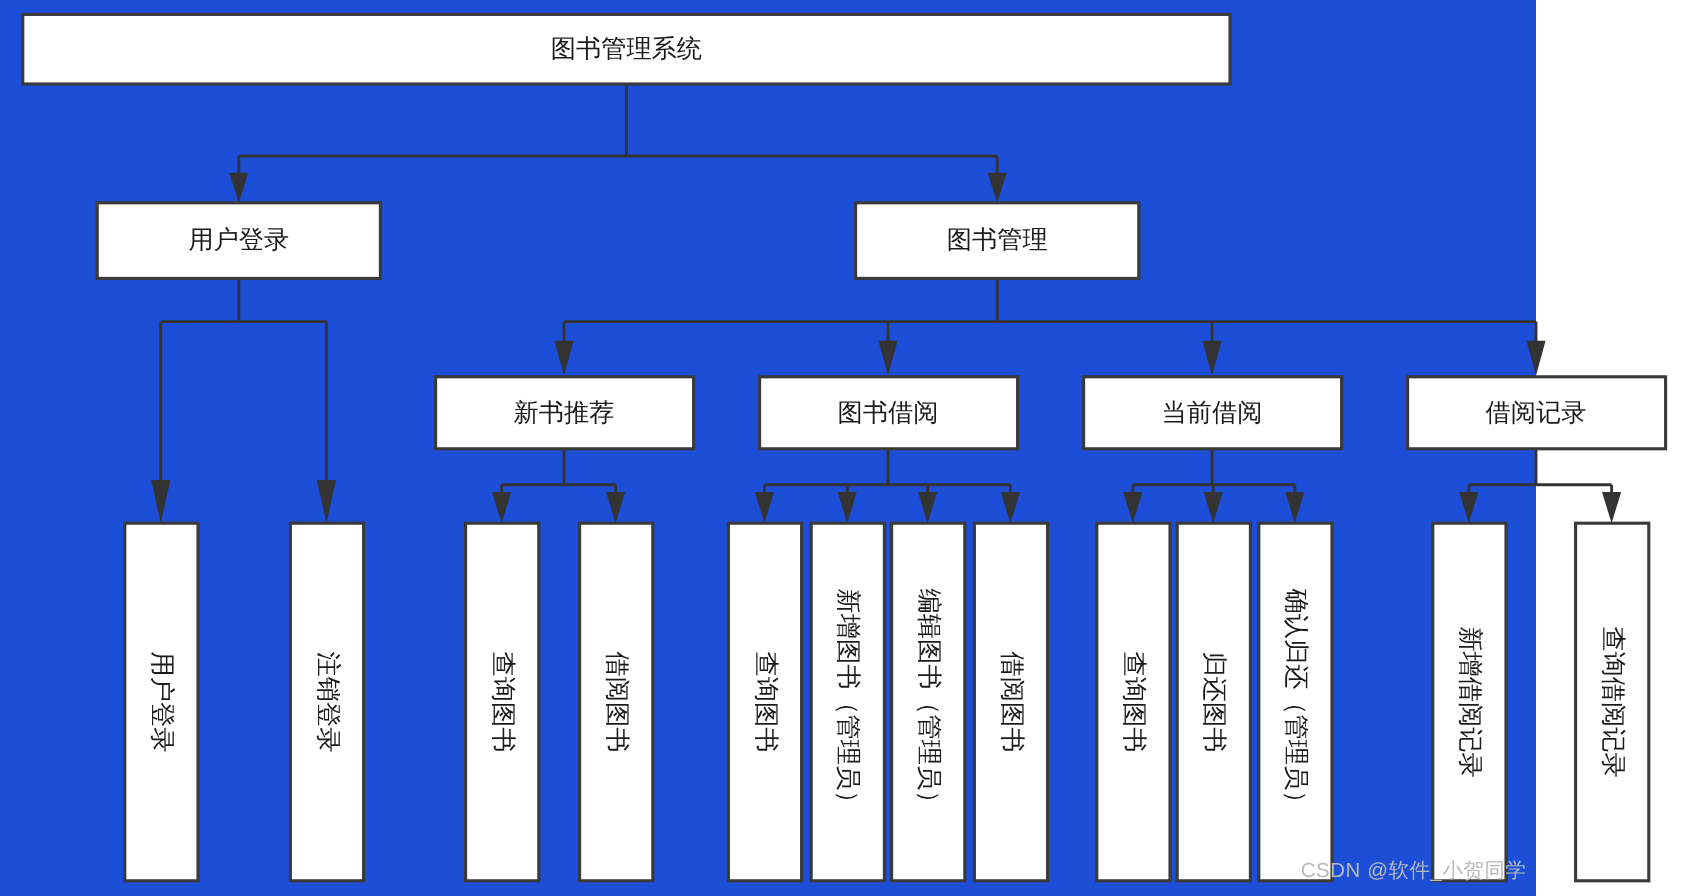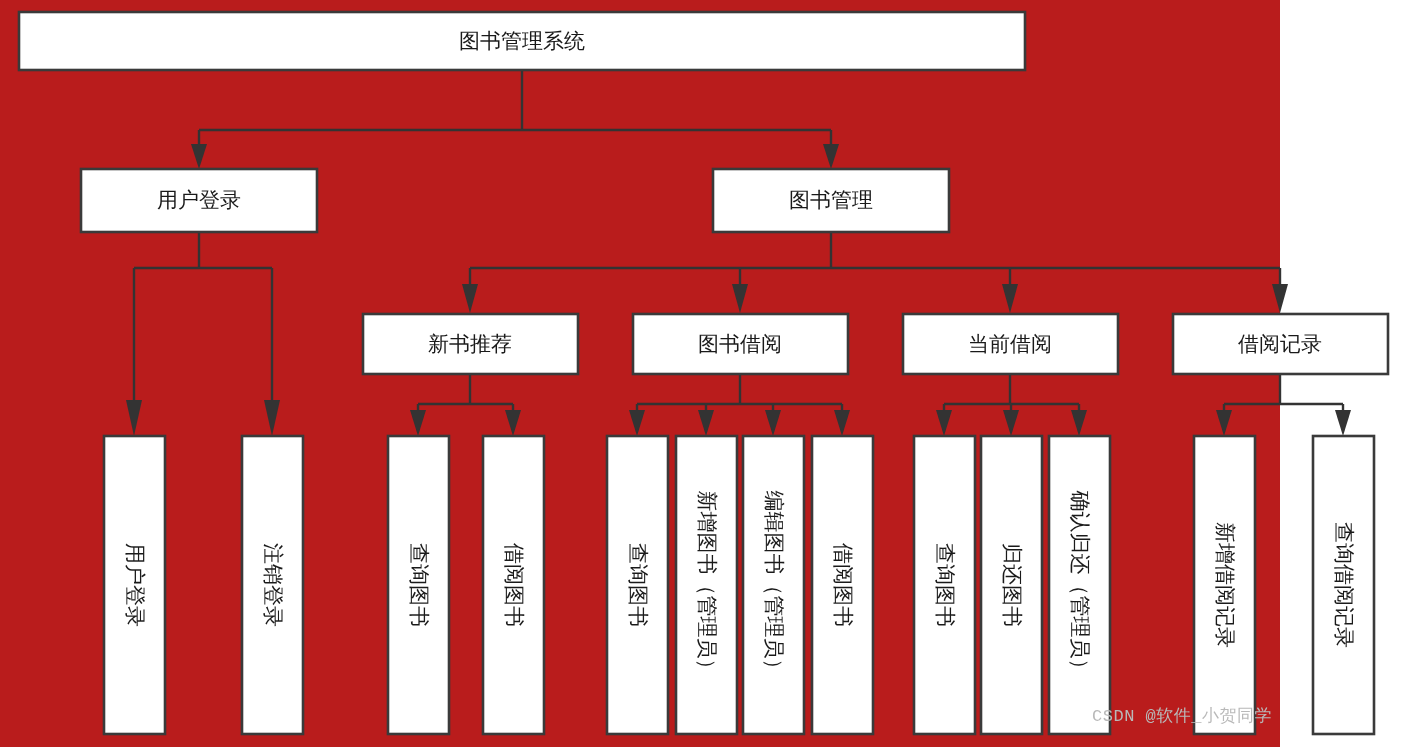--- a/index.html
+++ b/index.html
@@ -10,21 +10,21 @@
   body {
     width: 1405px;
     height: 747px;
     font-family: "DejaVu Sans", "Liberation Sans", sans-serif;
     overflow: hidden;
   }
   #diagram-root {
     position: relative;
     width: 1280px;
     height: 747px;
-    background: #b91c1c;
+    background: #1d4ed8;
   }
   svg#tree-svg {
     position: absolute;
     left: 0;
     top: 0;
     width: 1405px;
     height: 747px;
     display: block;
   }
   .node-box {
@@ -49,22 +49,22 @@
     stroke-width: 2.4;
     fill: none;
   }
   .arrow-head {
     fill: #333333;
     stroke: none;
   }
   .watermark {
     position: absolute;
     right: 8px;
-    bottom: 20px;
-    font-family: Liberation Mono, monospace;
+    bottom: 10px;
+    font-family: Liberation Sans, sans-serif;
     font-size: 17px;
     color: #b9b9b9;
     letter-spacing: 0.5px;
     white-space: nowrap;
     pointer-events: none;
   }
 </style>
 </head>
 <body>
 

